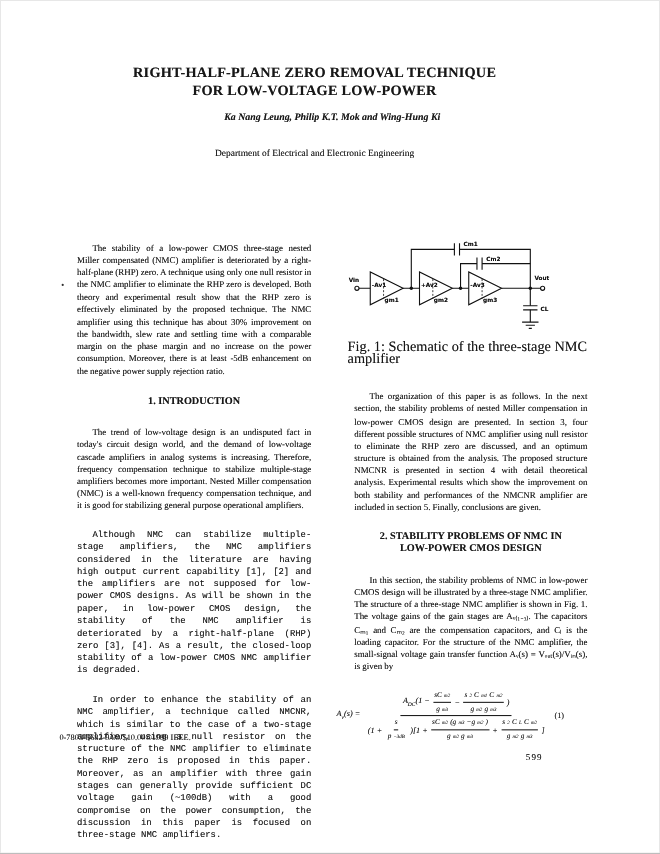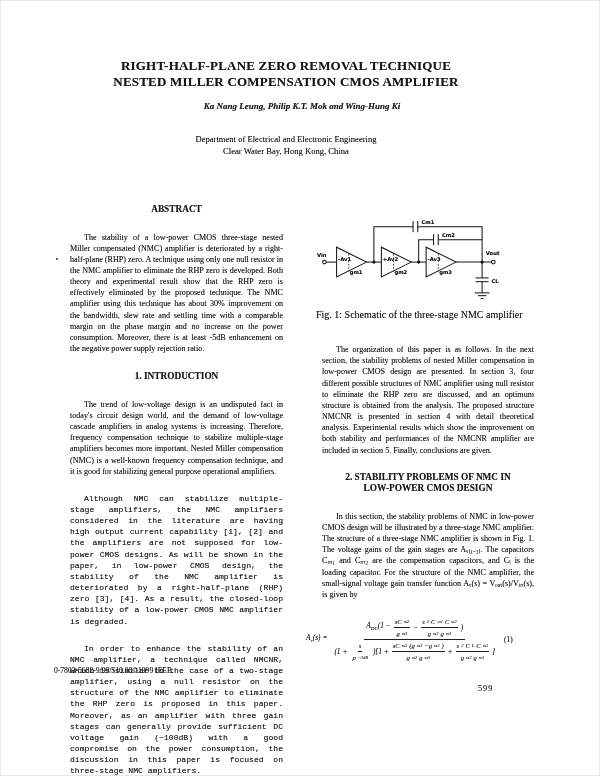--- a/index.html
+++ b/index.html
@@ -19,21 +19,21 @@
   .authors{margin-top:12px;font-style:italic;font-weight:600;font-size:9px;padding-left:32px;}
   .affil{margin-top:23px;font-size:8.6px;line-height:11.5px;}
   .artifact-dot{position:absolute;left:56px;top:258px;width:2px;height:2px;background:#333;border-radius:50%;}
   .col{position:absolute;top:204px;width:245px;font-size:8.1px;line-height:11.15px;text-align:justify;}
   .col.left{left:54px;}
   .col.right{left:306px;width:244px;}
   h3.sechead{font-size:9.3px;font-weight:bold;text-align:center;margin:0 0 6px 0;line-height:11.5px;}
   h3.intro{margin-top:17px;font-family:Liberation Serif, serif;}
   .col p{margin:16px;text-indent:14px;}
   .col p + p{margin-top:0;font-family:Liberation Mono, monospace;}
-  .caption{font-size:10px;text-align:left;margin:4px 0 0 10px;text-indent:0;}
+  .caption{font-size:13px;text-align:left;margin:4px 0 0 10px;text-indent:0;}
   .orgpara{margin-top:24px !important;}
   .sec2head{margin-top:14px !important;}
   figure{margin:0;padding:0;}
   svg.schem{display:block;margin:4px auto 0 auto;}
   svg.schem text{font-family:"DejaVu Sans", sans-serif;font-weight:bold;font-size:5.6px;fill:#161616;}
   
   .equation{
     margin-top:10px;display:flex;align-items:center;justify-content:flex-start;
     font-size:7.4px;font-style:italic;text-align:left;gap:3px;
   }
@@ -50,33 +50,31 @@
   .bodytext{text-shadow:0 0 0.4px rgba(40,40,40,0.55);}
 </style>
 </head>
 <body>
 
 <div class="page">
 
   <div class="titleblock bodytext">
     <div class="title">
       <div>RIGHT-HALF-PLANE ZERO REMOVAL TECHNIQUE</div>
-      <div>NESTED MILLER COMPENSATION CMOS AMPLIFIER</div>
+      <div>FOR LOW-VOLTAGE LOW-POWER</div>
     </div>
     <div class="authors">Ka Nang Leung, Philip K.T. Mok and Wing-Hung Ki</div>
     <div class="affil">
       <div>Department of Electrical and Electronic Engineering</div>
-      <div>Clear Water Bay, Hong Kong, China</div>
     </div>
   </div>
 
   <div class="artifact-dot"></div>
 
   <section class="col left bodytext">
-    <h3 class="sechead">ABSTRACT</h3>
     <p>The stability of a low-power CMOS three-stage nested Miller compensated (NMC) amplifier is deteriorated by a right-half-plane (RHP) zero. A technique using only one null resistor in the NMC amplifier to eliminate the RHP zero is developed. Both theory and experimental result show that the RHP zero is effectively eliminated by the proposed technique. The NMC amplifier using this technique has about 30% improvement on the bandwidth, slew rate and settling time with a comparable margin on the phase margin and no increase on the power consumption. Moreover, there is at least -5dB enhancement on the negative power supply rejection ratio.</p>
     <h3 class="sechead intro">1. INTRODUCTION</h3>
     <p>The trend of low-voltage design is an undisputed fact in today's circuit design world, and the demand of low-voltage cascade amplifiers in analog systems is increasing. Therefore, frequency compensation technique to stabilize multiple-stage amplifiers becomes more important. Nested Miller compensation (NMC) is a well-known frequency compensation technique, and it is good for stabilizing general purpose operational amplifiers.</p>
     <p>Although NMC can stabilize multiple-stage amplifiers, the NMC amplifiers considered in the literature are having high output current capability [1], [2] and the amplifiers are not supposed for low-power CMOS designs. As will be shown in the paper, in low-power CMOS design, the stability of the NMC amplifier is deteriorated by a right-half-plane (RHP) zero [3], [4]. As a result, the closed-loop stability of a low-power CMOS NMC amplifier is degraded.</p>
     <p>In order to enhance the stability of an NMC amplifier, a technique called NMCNR, which is similar to the case of a two-stage amplifier, using a null resistor on the structure of the NMC amplifier to eliminate the RHP zero is proposed in this paper. Moreover, as an amplifier with three gain stages can generally provide sufficient DC voltage gain (~100dB) with a good compromise on the power consumption, the discussion in this paper is focused on three-stage NMC amplifiers.</p>
   </section>
 
   <section class="col right bodytext">
     <figure>
       <svg class="schem" width="224" height="97" viewBox="0 0 240 104" fill="none" stroke="#161616" stroke-width="1.1">

